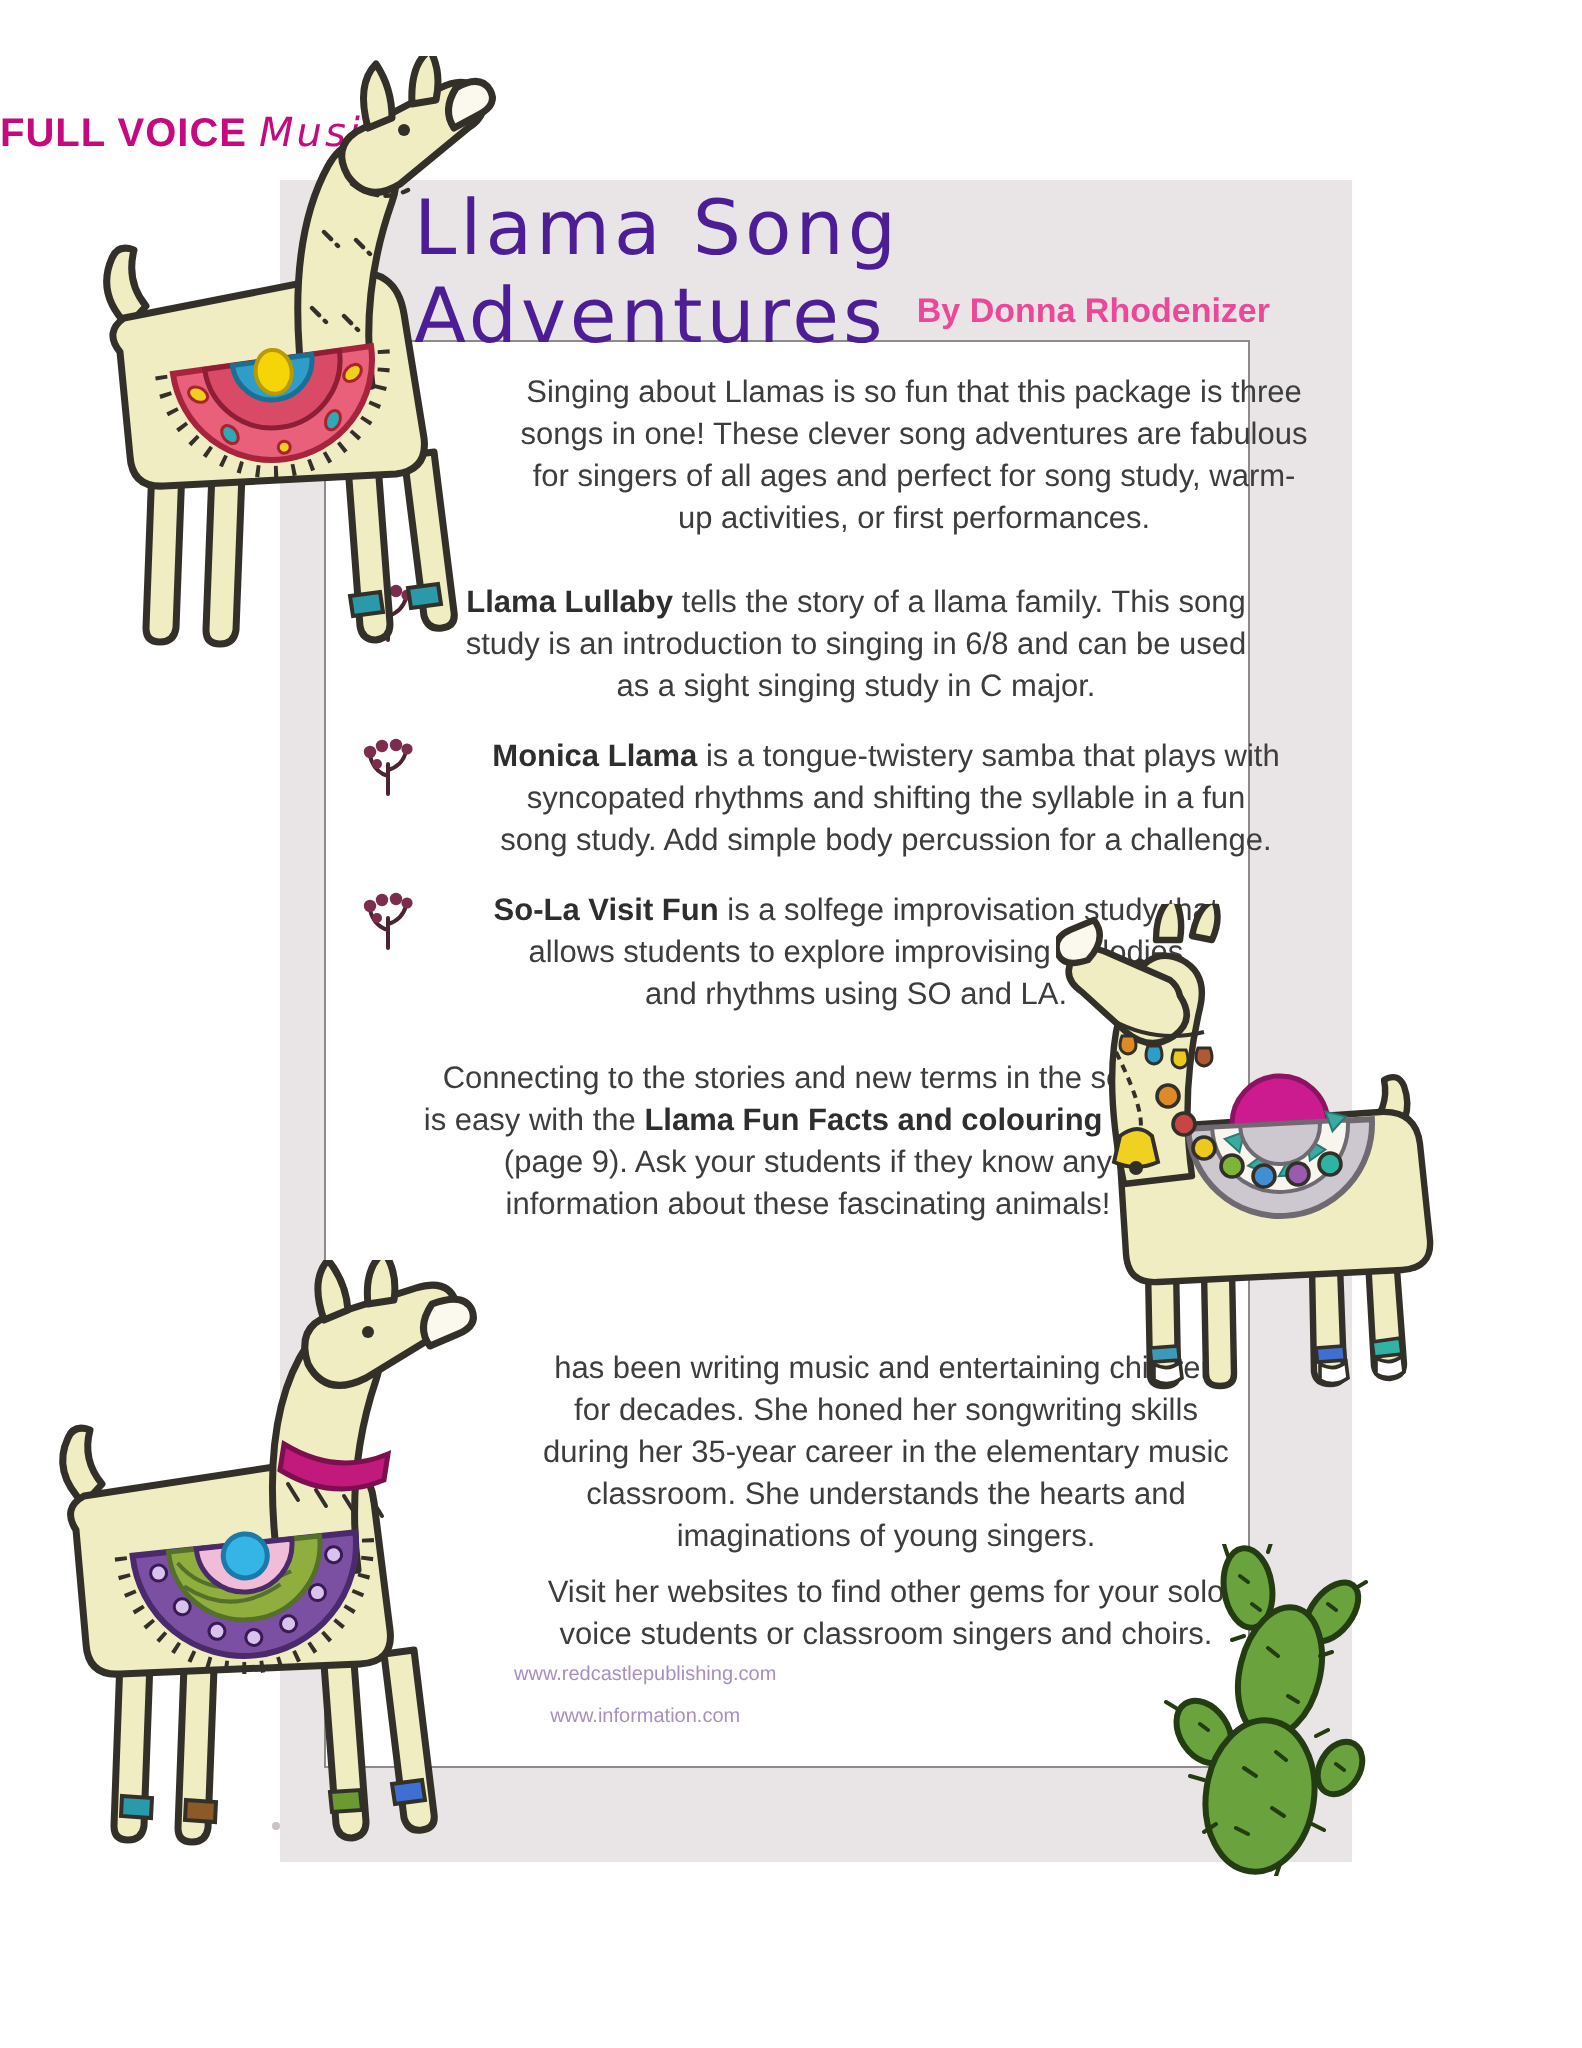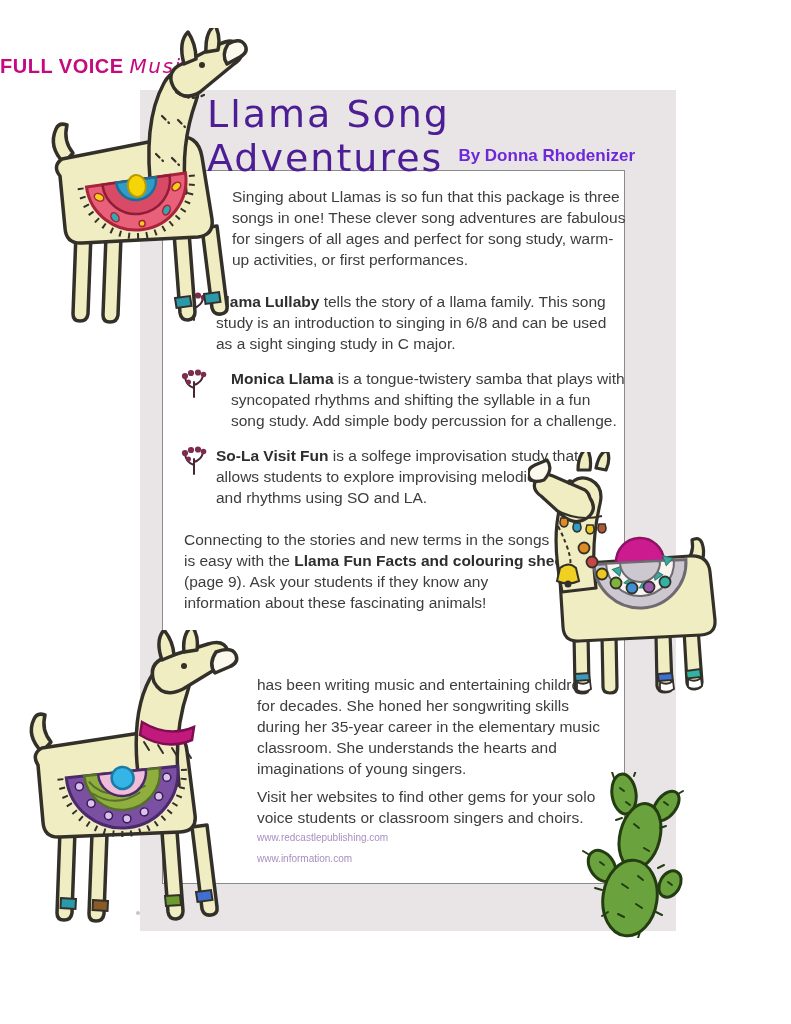--- a/index.html
+++ b/index.html
@@ -16,24 +16,24 @@
     font-family:"Liberation Sans",sans-serif;color:var(--text-dark,#3d3d3d);
   }
   .page-bg{position:absolute;left:140px;top:90px;width:536px;height:841px;background:var(--page-bg,#e9e4e5);z-index:1;}
   .content-box{position:absolute;left:162px;top:170px;width:463px;height:714px;background:#ffffff;border:1.5px solid #8e8a8c;z-index:2;}
   .logo{position:absolute;left:0;top:54px;width:791px;text-align:left;z-index:4;color:var(--brand-magenta,#c40a7e);}
   .logo .brand-bold{font-weight:700;font-size:20px;letter-spacing:0.5px;}
   .logo .brand-script{font-family:"DejaVu Sans",sans-serif;font-style:italic;font-size:20px;letter-spacing:1.5px;margin-left:6px;}
   .title{position:absolute;left:207px;top:92px;width:460px;z-index:4;
          font-family:"DejaVu Sans",sans-serif;font-size:38px;font-weight:400;letter-spacing:2px;color:#4c1d95;}
   .byline{position:absolute;left:162px;top:146px;width:473px;text-align:right;z-index:4;
-          font-size:17px;font-weight:700;color:#6d28d9;}
+          font-size:17px;font-weight:700;color:#ec4899;}
   .body-text{font-size:15.5px;line-height:21px;white-space:pre-line;color:var(--text-dark,#3d3d3d);}
   .body-text b{font-weight:700;color:#2e2e2e;}
-  .blk{position:absolute;}
+  .blk{position:absolute;text-align:center;}
   .intro{left:69px;top:15px;width:450px;}
   .song{left:18px;display:flex;gap:9px;align-items:flex-start;}
   .song-1{top:120px;}
   .song-2{top:197px;gap:24px;}
   .song-3{top:274px;}
   .song .berry{flex:0 0 26px;margin-top:1px;}
   .song .body-text{width:424px;}
   .connecting{left:21px;top:358px;width:440px;}
   .bio-heading{left:94px;top:466px;font-family:"DejaVu Sans",sans-serif;font-size:26px;letter-spacing:2px;color:#2a2a2a;}
   .bio-text{left:94px;top:503px;width:372px;}

